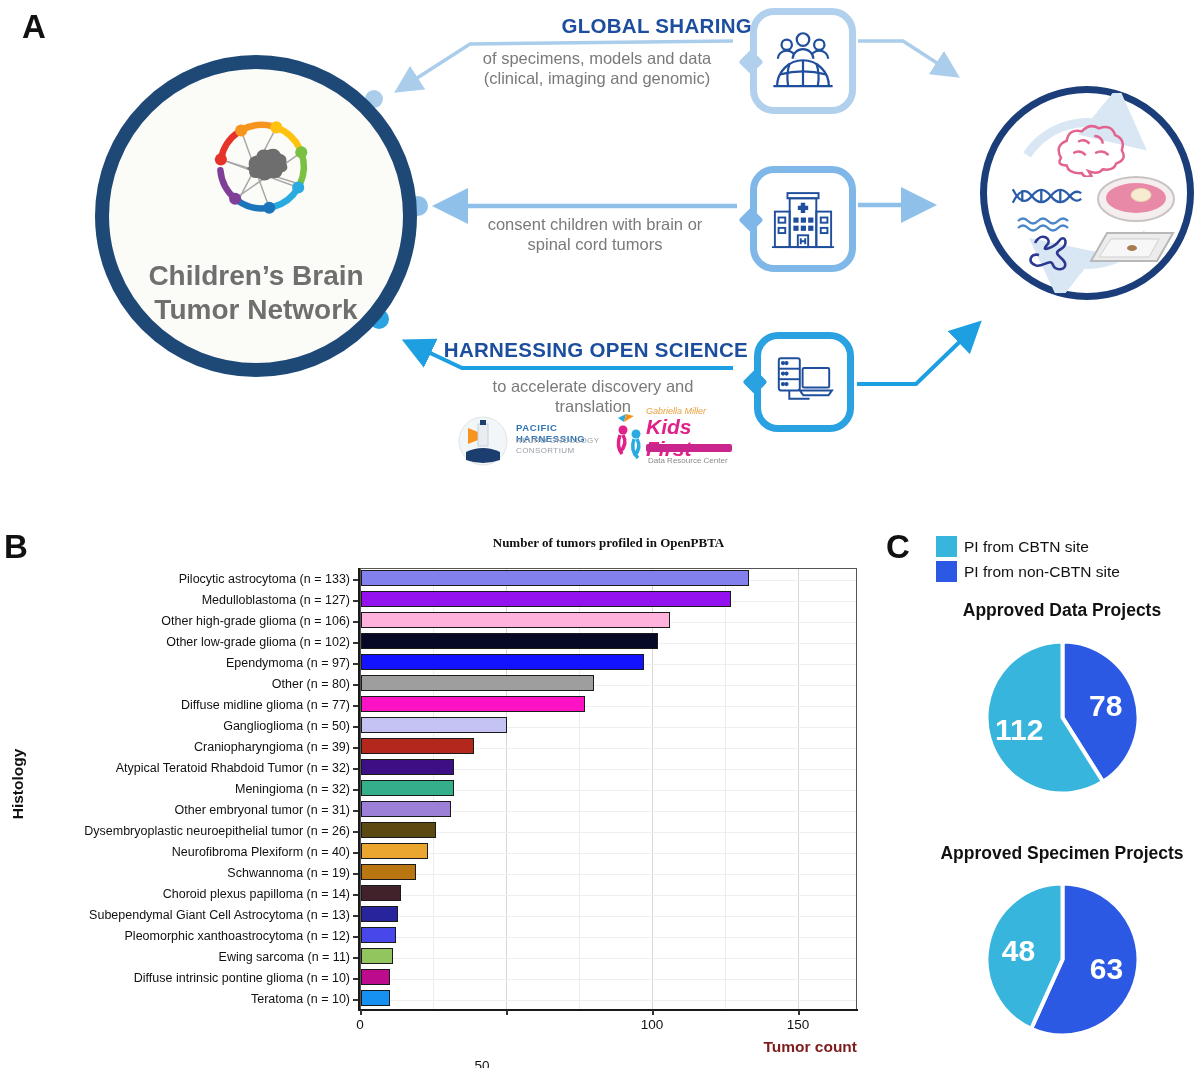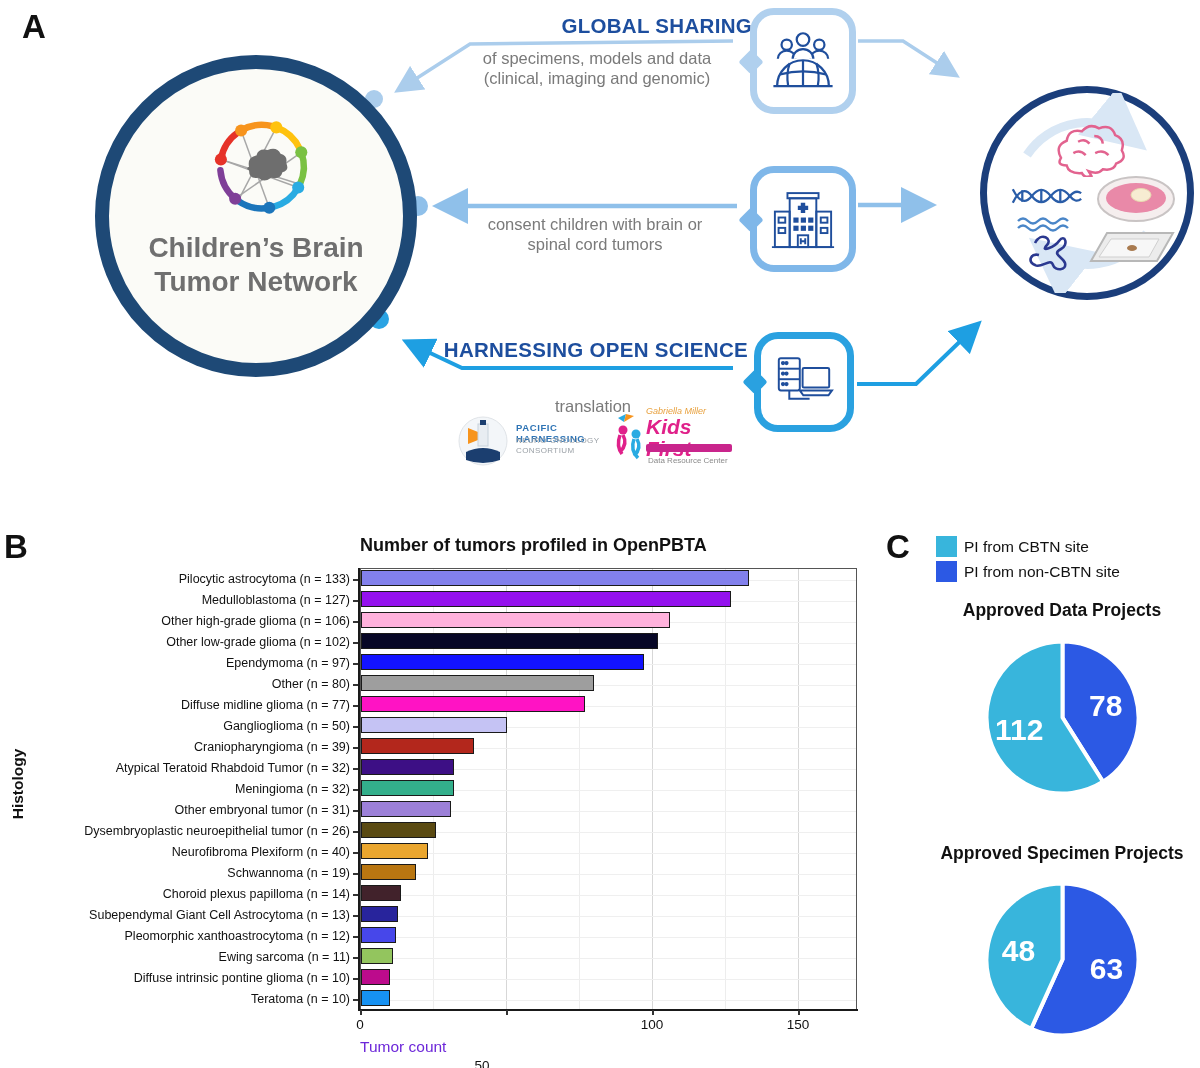--- a/index.html
+++ b/index.html
@@ -2,21 +2,21 @@
 <html><head>
 <meta charset="utf-8">
 <style>
   html,body{margin:0;padding:0;background:#fff;font-family:"Liberation Sans",sans-serif;}
   #canvas{position:relative;width:1200px;height:1068px;background:#fff;overflow:hidden;}
   .abs{position:absolute;}
   .panel-letter{position:absolute;font-size:33px;font-weight:bold;color:#111;}
   
   #cbtn-circle{position:absolute;left:95px;top:55px;width:322px;height:322px;border-radius:50%;
     border:14px solid #1E4976;background:#FBFBF7;box-sizing:border-box;text-align:center;}
-  .cbtn-text{font-size:28px;font-weight:600;color:#6F6F6F;line-height:34px;}
+  .cbtn-text{font-size:28px;font-weight:600;color:#6F6F6F;line-height:34px;margin-top:28px;}
   .link-title{position:absolute;width:320px;text-align:right;font-size:20.5px;font-weight:bold;
     color:#1D4E9E;letter-spacing:.3px;}
   .link-desc{position:absolute;width:320px;text-align:center;font-size:16.5px;color:#7A7A7A;line-height:20px;}
   .icon-box{position:absolute;background:#fff;border-radius:24px;box-sizing:border-box;
     display:flex;align-items:center;justify-content:center;}
   #box-global{left:750px;top:8px;width:106px;height:106px;border:7px solid #B0D0EE;}
   #box-institutions{left:750px;top:166px;width:106px;height:106px;border:7px solid #7FB7E9;}
   #box-science{left:754px;top:332px;width:100px;height:100px;border:7px solid #2AA1E0;}
   .diamond{position:absolute;width:18px;height:18px;transform:rotate(45deg);border-radius:3px;}
   #right-circle{position:absolute;left:980px;top:86px;width:214px;height:214px;border-radius:50%;
@@ -32,23 +32,23 @@
   #plot-border{position:absolute;left:360px;top:568px;width:497px;height:442px;border:1px solid #555;box-sizing:border-box;}
   #axis-y{position:absolute;left:358px;top:568px;width:2px;height:443px;background:#1a1a1a;}
   #axis-x{position:absolute;left:358px;top:1009px;width:500px;height:2px;background:#1a1a1a;}
   .bar{position:absolute;border:1px solid #1a1a1a;box-sizing:border-box;}
   .bar-label{position:absolute;left:0;width:350px;text-align:right;font-size:12.5px;color:#111;white-space:nowrap;}
   .ytick{position:absolute;left:353px;width:5px;height:1.5px;background:#333;}
   .xtick{position:absolute;width:1.5px;height:5px;background:#333;top:1010px;}
   .tick-label{position:absolute;top:1017px;font-size:13.5px;color:#111;transform:translateX(-50%);}
   .gridline-v{position:absolute;top:569px;height:440px;width:1px;}
   .gridline-h{position:absolute;height:1px;background:#EFEFEF;}
-  #chart-title{position:absolute;left:360px;top:535px;width:497px;text-align:left;
-    font-size:18px;font-weight:bold;color:#111;}
-  #xlabel{position:absolute;left:360px;top:1038px;width:497px;text-align:left;font-size:15.5px;font-weight:normal;color:#6d28d9;}
+  #chart-title{position:absolute;left:360px;top:535px;width:497px;text-align:center;
+    font-size:13px;font-weight:bold;color:#111;font-family:Liberation Serif, serif;}
+  #xlabel{position:absolute;left:360px;top:1038px;width:497px;text-align:right;font-size:15.5px;font-weight:bold;color:#7f1d1d;}
   #ylabel{position:absolute;left:-62px;top:775px;width:160px;text-align:center;font-size:15.5px;font-weight:bold;
     color:#111;transform:rotate(-90deg);}
   
   .legend-row{position:absolute;left:936px;display:flex;align-items:center;}
   .swatch{width:21px;height:21px;margin-right:7px;}
   .legend-label{font-size:15.5px;color:#111;}
   .pie-title{position:absolute;left:912px;width:300px;text-align:center;font-size:17.5px;font-weight:bold;color:#111;}
   svg text.pie-num{font-family:"Liberation Sans",sans-serif;}
 </style>
 </head>
@@ -115,20 +115,21 @@
   </div>
 
   <div class="link-title" style="left:432px;top:14px;">GLOBAL SHARING</div>
   <div class="link-desc" style="left:437px;top:68px;">(clinical, imaging and genomic)</div>
   <div class="link-desc" style="left:437px;top:48px;">of specimens, models and data</div>
 
   <div class="link-desc" style="left:435px;top:214px;">consent children with brain or</div>
   <div class="link-desc" style="left:435px;top:234px;">spinal cord tumors</div>
 
   <div class="link-title" style="left:428px;top:338px;">HARNESSING OPEN SCIENCE</div>
+  <div class="link-desc" style="left:433px;top:376px;">to accelerate discovery and</div>
   <div class="link-desc" style="left:433px;top:396px;">translation</div>
 
   <div class="icon-box" id="box-global">
     <div class="diamond" style="left:-15px;top:38px;background:#B0D0EE;"></div>
     <svg width="74" height="74" viewBox="0 0 100 100" fill="none" stroke="#1F4E9C" stroke-width="3">
       <circle cx="28" cy="28" r="7" fill="#fff"></circle>
         <circle cx="72" cy="28" r="7" fill="#fff"></circle>
       <path d="M16 47 a12 11 0 0 1 24 0" fill="#fff"></path>
         <path d="M60 47 a12 11 0 0 1 24 0" fill="#fff"></path>
       <circle cx="50" cy="21" r="8.5" fill="#fff"></circle>

